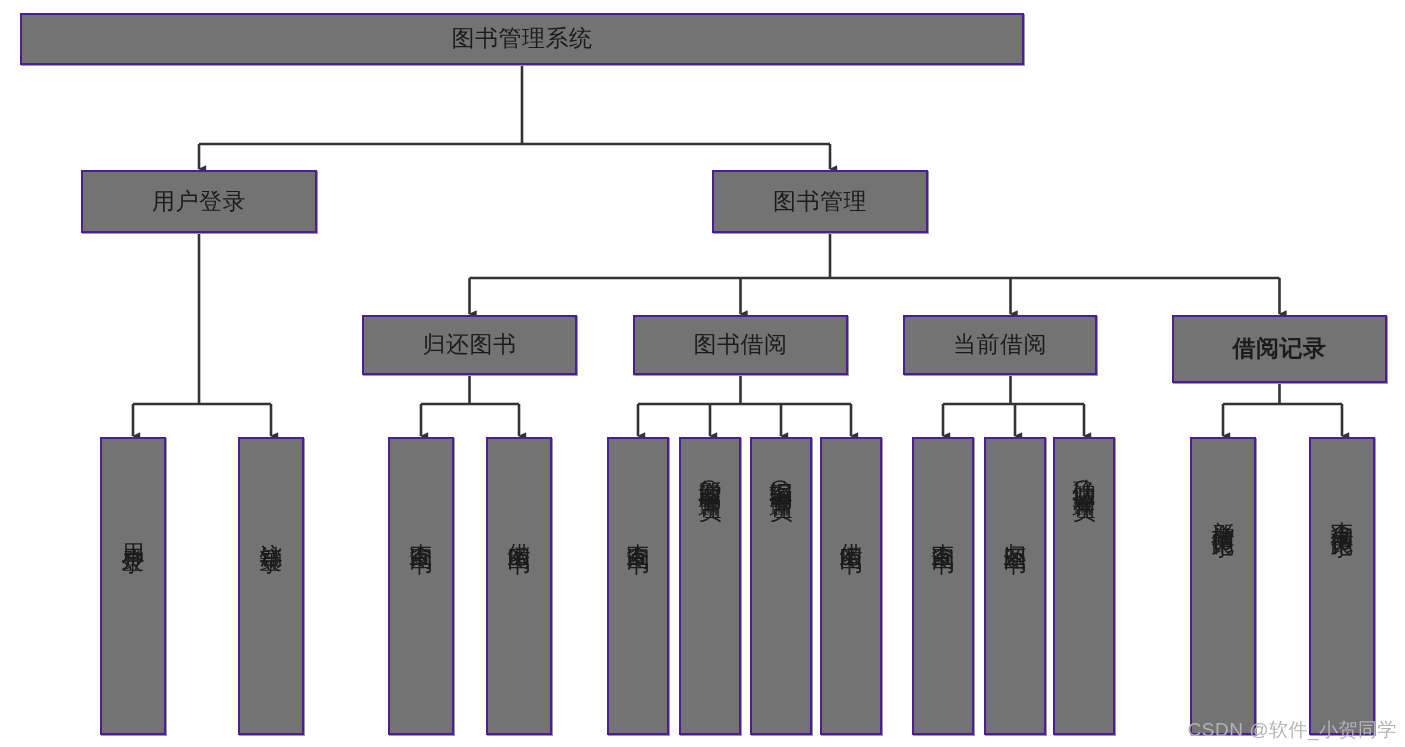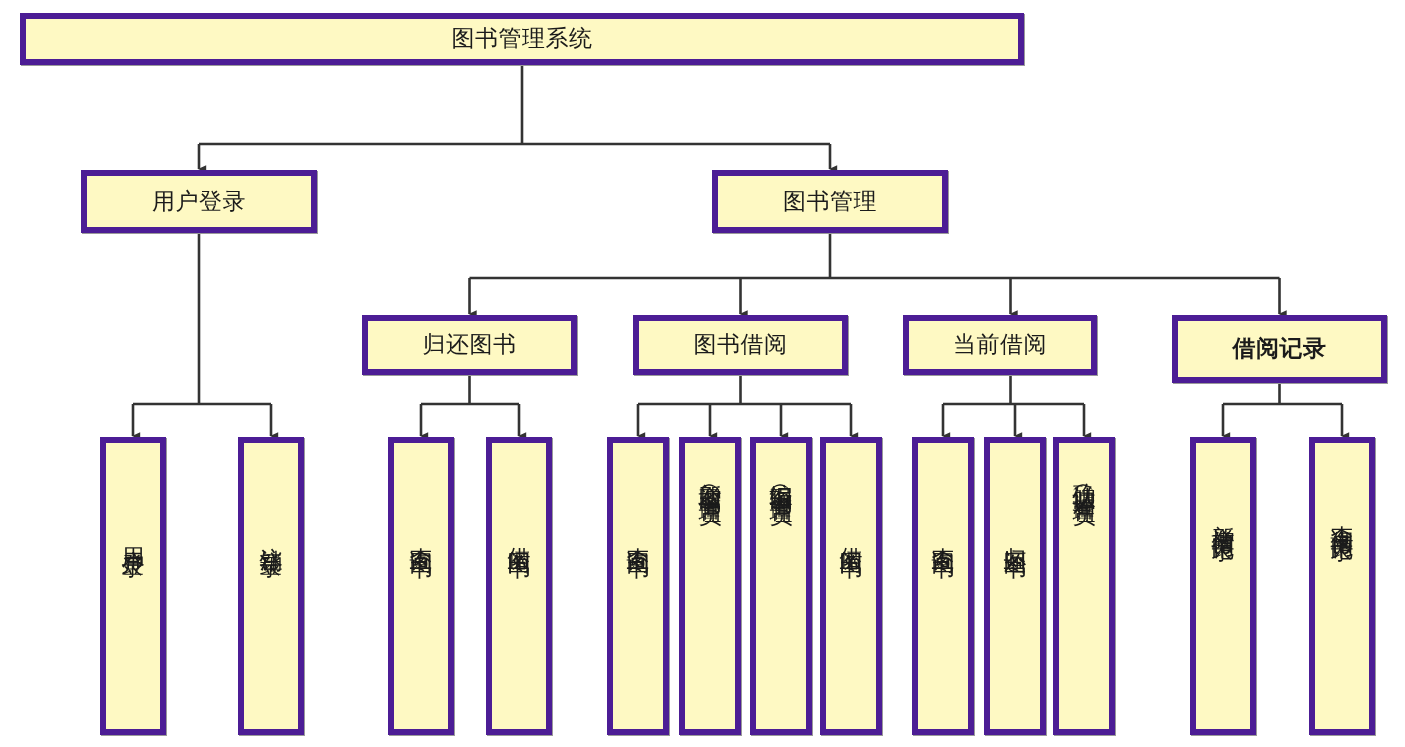--- a/index.html
+++ b/index.html
@@ -22,22 +22,22 @@
     position: absolute;
     left: 0;
     top: 0;
     width: 1405px;
     height: 747px;
     pointer-events: none;
   }
   .node {
     position: absolute;
     box-sizing: border-box;
-    background: #fef9c3;
-    border: 6px solid #4c1d95;
+    background: #737373;
+    border: 2px solid #4c1d95;
     box-shadow: 1px 1px 0 0 #9a9a9a;
     display: flex;
     align-items: center;
     justify-content: center;
     color: #1b1b1b;
   }
   .node-label {
     display: block;
     text-align: center;
     line-height: 1.18;
@@ -126,21 +126,21 @@
       </g>
   </svg>
 
   <div id="node-layer">
       <div class="node horizontal" style="left: 20px; top: 13px; width: 1004px; height: 52px;">
         <span class="node-label">图书管理系统</span>
       </div>
       <div class="node horizontal" style="left: 81px; top: 170px; width: 236px; height: 63px;">
         <span class="node-label">用户登录</span>
       </div>
-      <div class="node horizontal" style="left: 712px; top: 170px; width: 236px; height: 63px;">
+      <div class="node horizontal" style="left: 712px; top: 170px; width: 216px; height: 63px;">
         <span class="node-label">图书管理</span>
       </div>
       <div class="node horizontal" style="left: 362px; top: 315px; width: 215px; height: 60px;">
         <span class="node-label">归还图书</span>
       </div>
       <div class="node horizontal" style="left: 633px; top: 315px; width: 215px; height: 60px;">
         <span class="node-label">图书借阅</span>
       </div>
       <div class="node horizontal" style="left: 903px; top: 315px; width: 194px; height: 60px;">
         <span class="node-label">当前借阅</span>
@@ -182,13 +182,14 @@
         <span class="node-label">确认归还（管理员）</span>
       </div>
       <div class="node vertical midlow" style="left: 1190px; top: 437px; width: 66px; height: 298px;">
         <span class="node-label">新增借阅记录</span>
       </div>
       <div class="node vertical midlow" style="left: 1309px; top: 437px; width: 66px; height: 298px;">
         <span class="node-label">查询借阅记录</span>
       </div>
     </div>
 
+  <div id="watermark">CSDN @软件_小贺同学</div>
 </div>
 
 </body></html>

